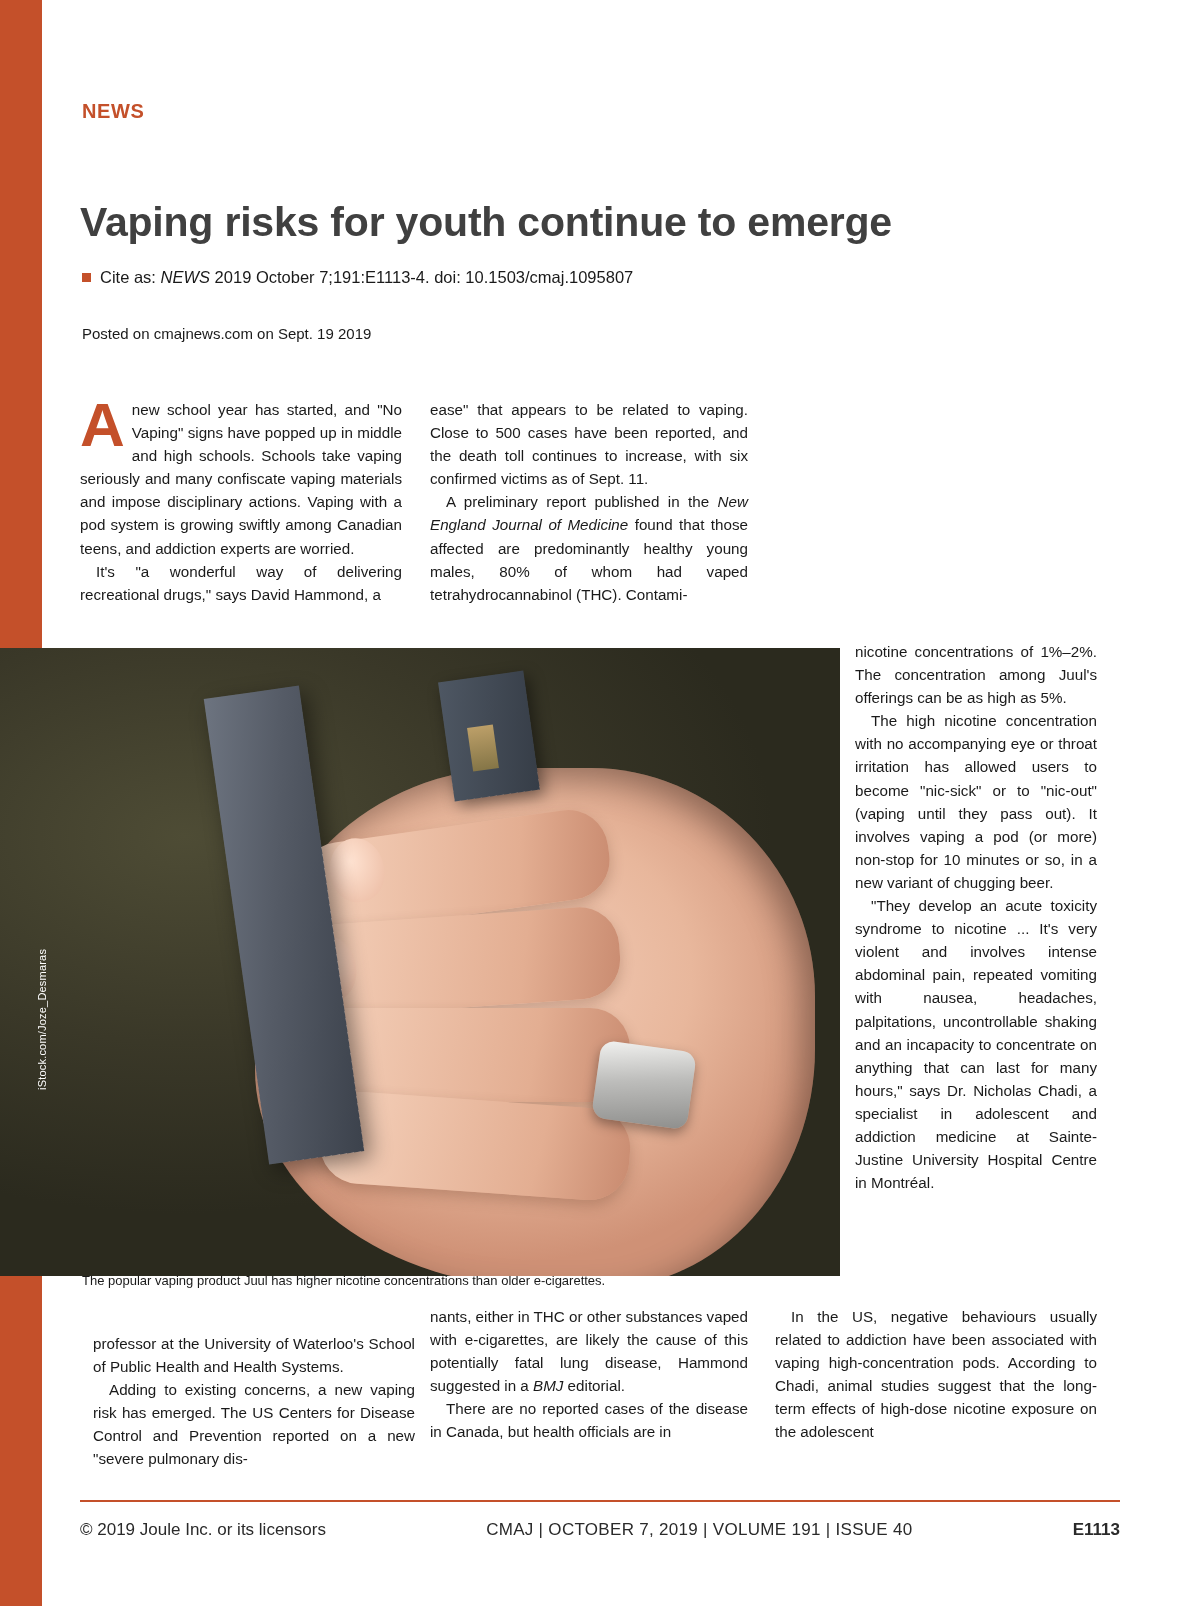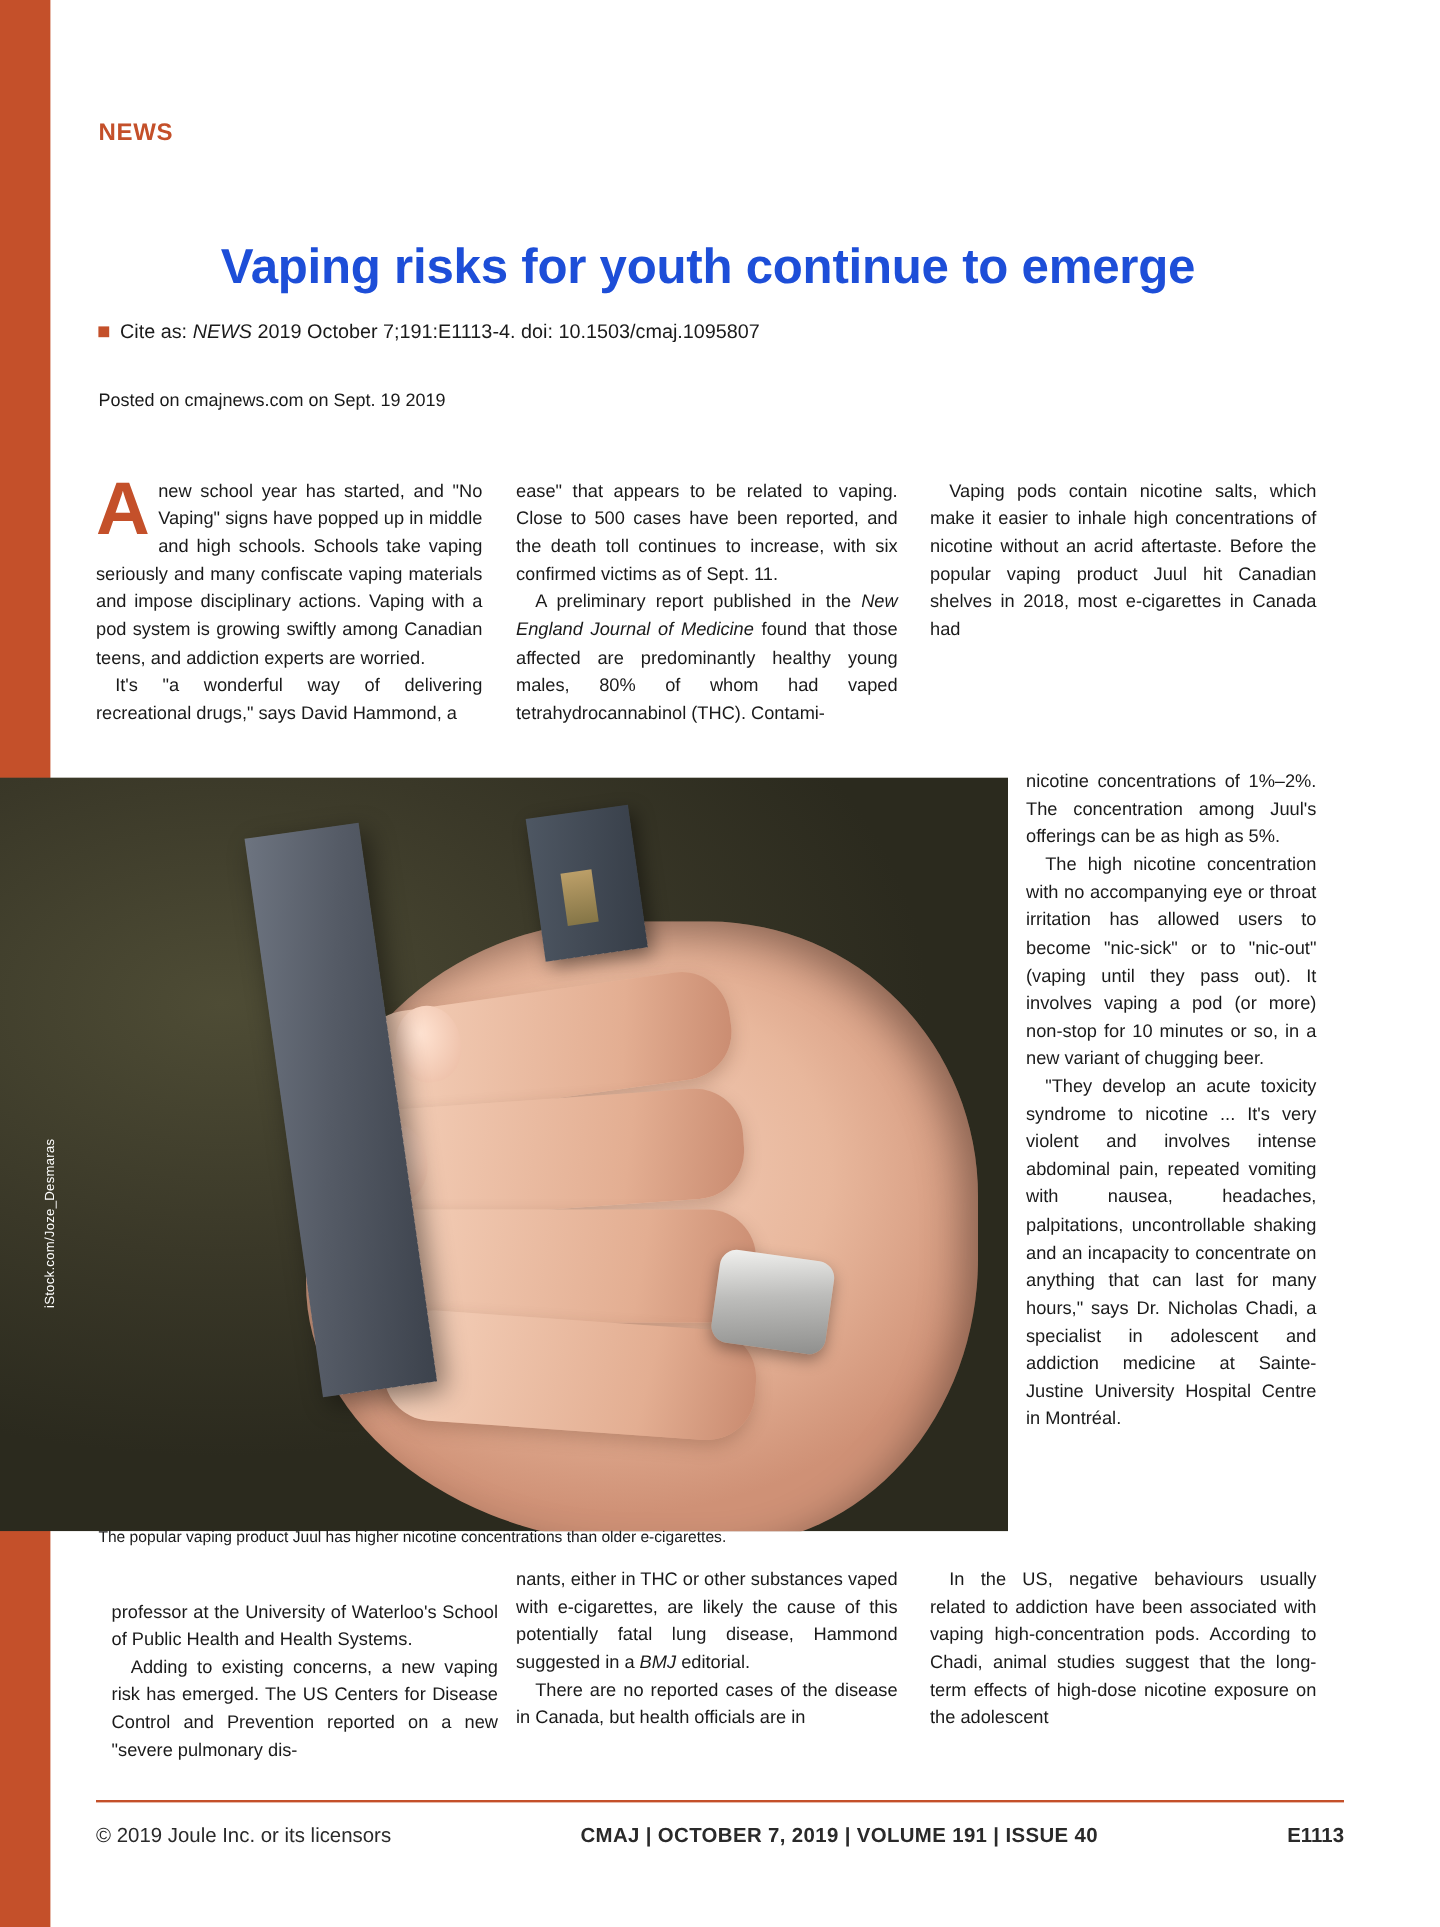--- a/index.html
+++ b/index.html
@@ -33,23 +33,22 @@
     letter-spacing: 0.6px;
     color: #c4502a;
   }
   .headline {
     position: absolute;
     left: 80px;
     top: 172px;
     width: 1020px;
     font-size: 41px;
     font-weight: bold;
-    color: #1d4ed8;
+    color: #404040;
     letter-spacing: -0.2px;
-    text-align: center;
   }
   .citation-row {
     position: absolute;
     left: 82px;
     top: 268px;
     width: 1000px;
     font-size: 16.5px;
     color: #1a1a1a;
   }
   .cite-square {
@@ -218,21 +217,21 @@
     position: absolute;
     top: 1520px;
     left: 80px;
     width: 1040px;
     font-size: 17px;
     display: flex;
     justify-content: space-between;
     align-items: center;
     color: #2a2a2a;
   }
-  .footer .center { font-weight: bold; letter-spacing: 0.3px; }
+  .footer .center { font-weight: normal; letter-spacing: 0.3px; }
   .footer .right { font-weight: bold; }
   em.it { font-style: italic; }
 </style>
 </head>
 <body>
 
 <div class="page">
 
   <div class="sidebar-band"></div>
 
@@ -250,21 +249,20 @@
     <p class="first"><span class="dropcap">A</span><span>new school year has started, and "No Vaping" signs have popped up in middle and high schools. Schools take vaping seriously and many confiscate vaping materials and impose disciplinary actions. Vaping with a pod system is growing swiftly among Canadian teens, and addiction experts are worried.</span></p>
     <p><span>It's "a wonderful way of delivering recreational drugs," says David Hammond, a</span></p>
   </div>
 
   <div class="col" id="col2-top">
     <p class="first"><span>ease" that appears to be related to vaping. Close to 500 cases have been reported, and the death toll continues to increase, with six confirmed victims as of Sept. 11.</span></p>
     <p><span>A preliminary report published in the </span><em class="it">New England Journal of Medicine</em><span> found that those affected are predominantly healthy young males, 80% of whom had vaped tetrahydrocannabinol (THC). Contami-</span></p>
   </div>
 
   <div class="col" id="col3-top">
-    <p><span>Vaping pods contain nicotine salts, which make it easier to inhale high concentrations of nicotine without an acrid aftertaste. Before the popular vaping product Juul hit Canadian shelves in 2018, most e-cigarettes in Canada had</span></p>
   </div>
 
   <div class="photo-wrap">
     <div class="photo">
       <div class="hand"></div>
       <div class="finger f1"></div>
       <div class="nail n1"></div>
       <div class="finger f2"></div>
       <div class="nail n2"></div>
       <div class="finger f3"></div>

